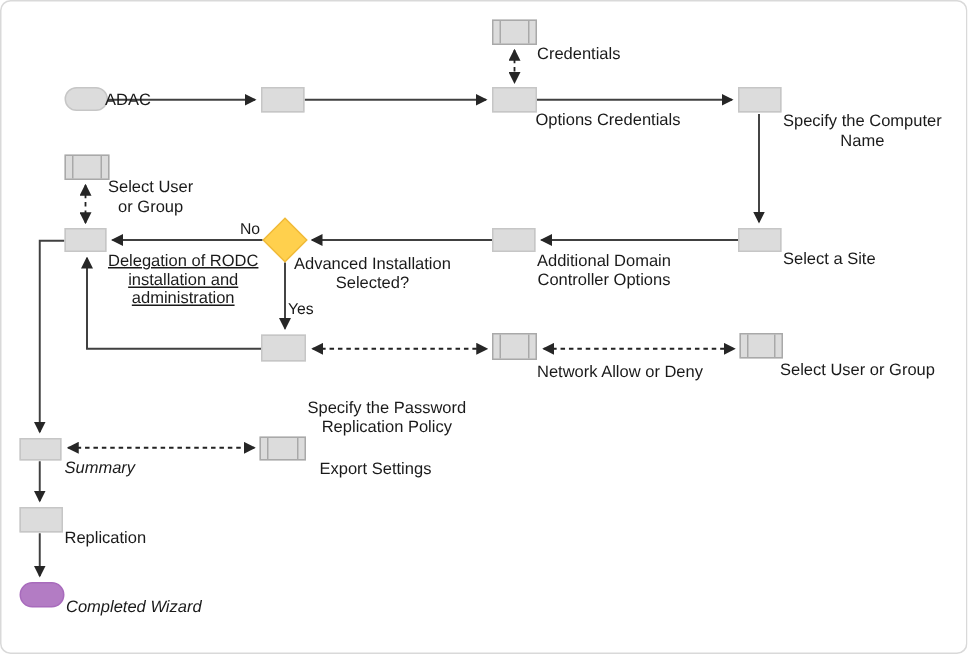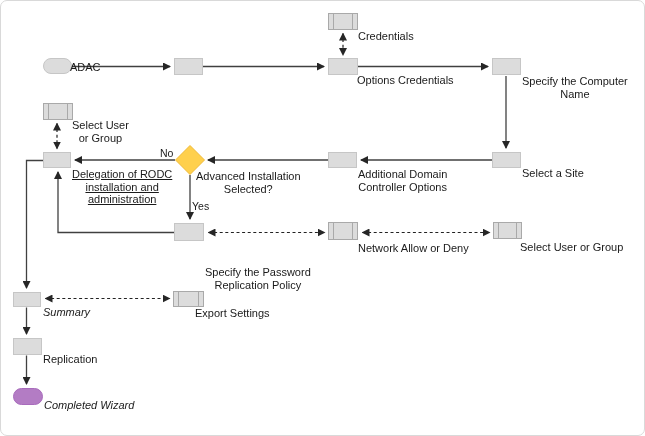--- a/index.html
+++ b/index.html
@@ -95,20 +95,20 @@
   <div class="label" style="left:71px;top:167px;text-decoration:underline;">Delegation of RODC
 installation and
 administration</div>
   <div class="label" style="left:71px;top:118px;">Select User
 or Group</div>
   <div class="label" style="left:204px;top:234px;margin-top:31px;">Specify the Password
 Replication Policy</div>
   <div class="label" style="left:357px;top:241px;">Network Allow or Deny</div>
   <div class="label" style="left:519px;top:240px;">Select User or Group</div>
   <div class="label" style="left:42px;top:305px;font-style:italic;">Summary</div>
-  <div class="label" style="left:194px;top:306px;">Export Settings</div>
+  <div class="label" style="left:212px;top:306px;">Export Settings</div>
   <div class="label" style="left:42px;top:352px;">Replication</div>
   <div class="label" style="left:43px;top:398px;font-style:italic;">Completed Wizard</div>
 
   <div class="branch" style="left:159px;top:146px;">No</div>
   <div class="branch" style="left:191px;top:199px;">Yes</div>
 
 </div>
 
 </body></html>

